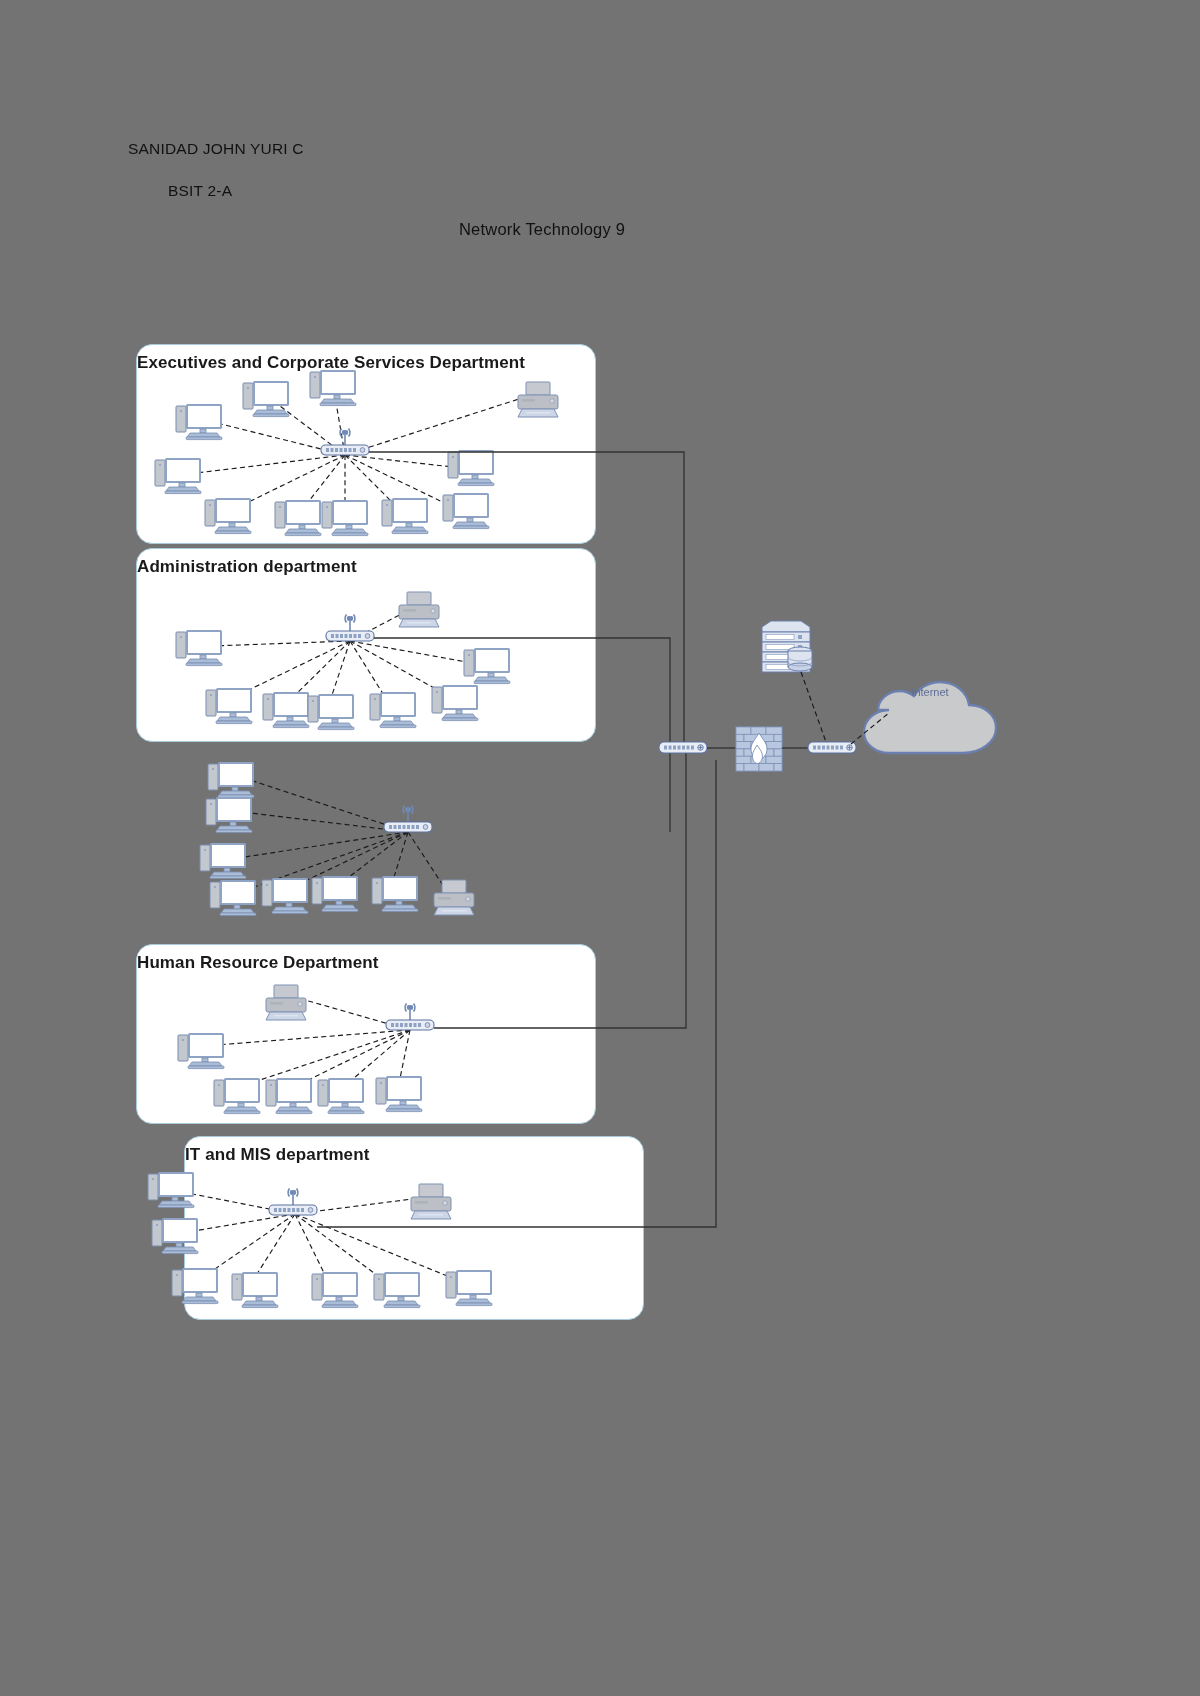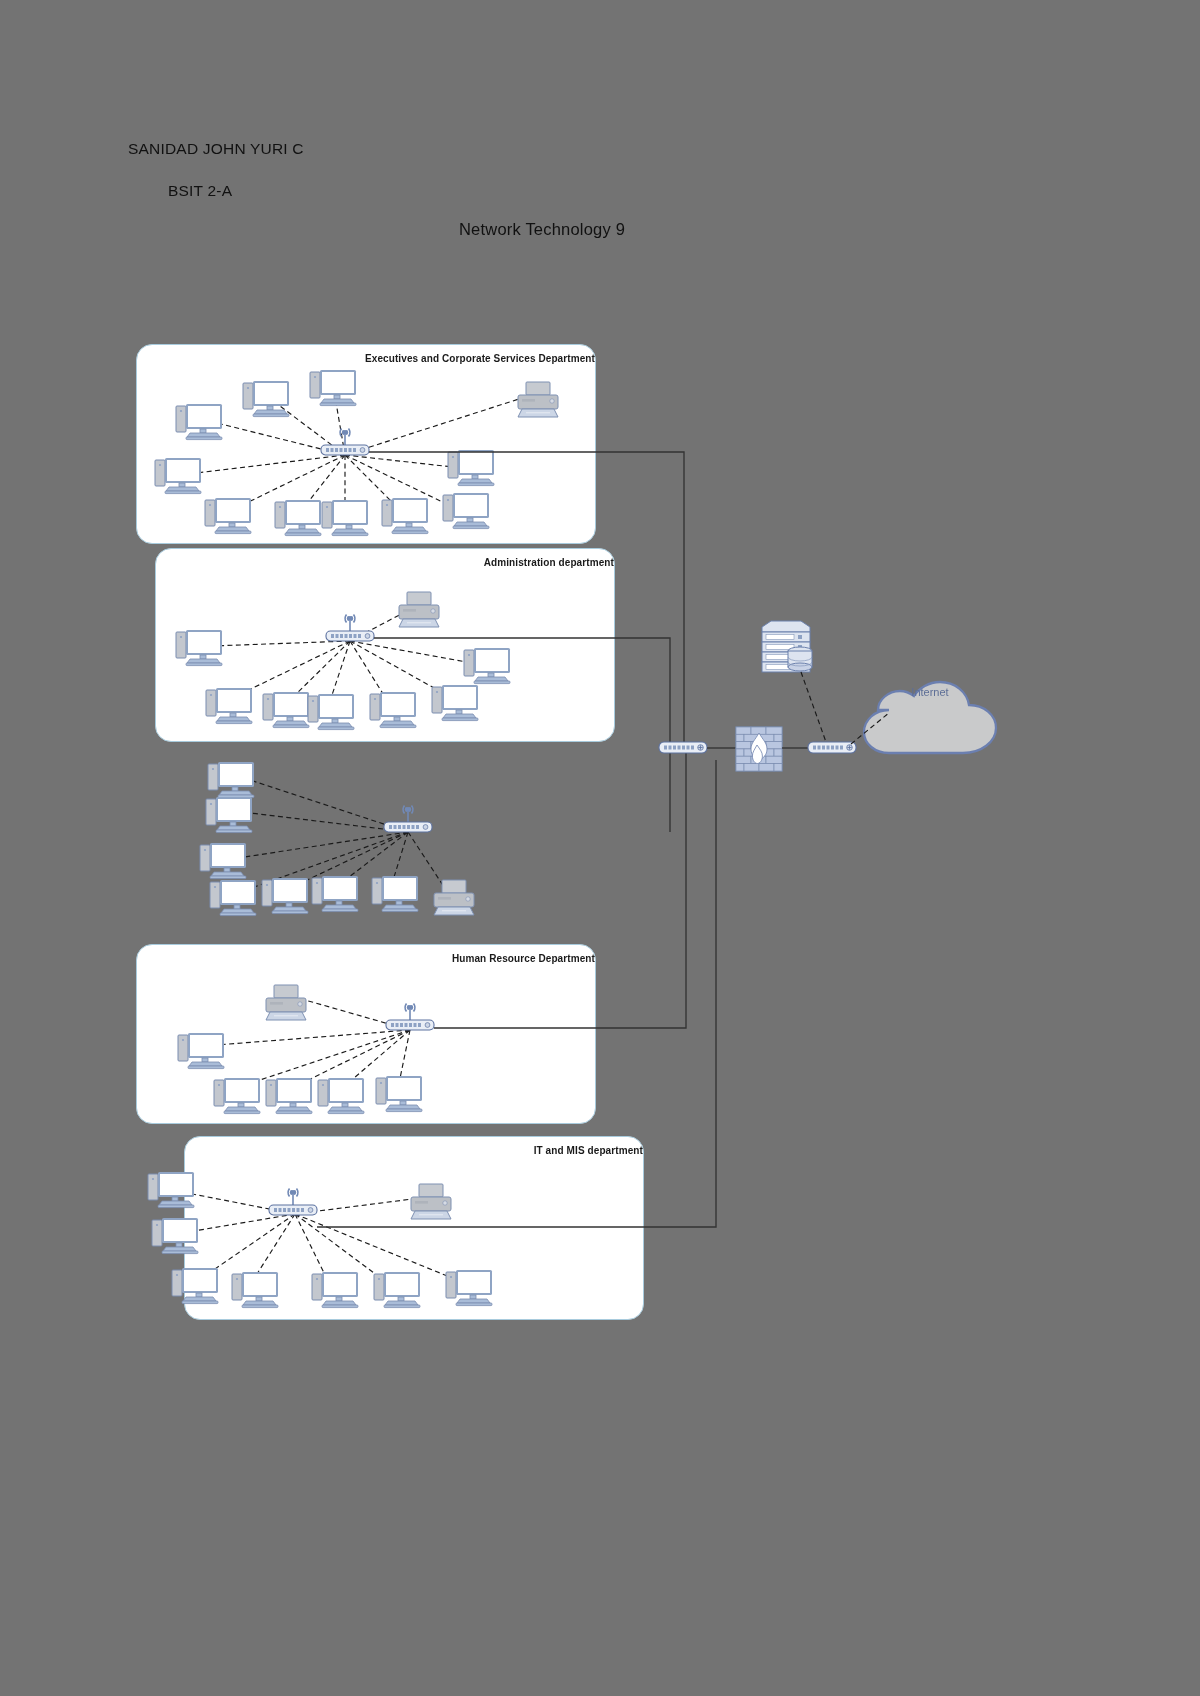--- a/index.html
+++ b/index.html
@@ -15,25 +15,25 @@
   #hdr-class{left:128px;top:182px;margin-left:40px;}
   #hdr-title{left:459px;top:220px;font-size:16.5px;}
 
   
   .dept{
     position:absolute;left:136px;width:460px;
     border:1.4px solid #a8cbdd;border-radius:16px;background:#fff;
     box-sizing:border-box;
   }
   .dept-title{
-    position:absolute;top:8px;left:0;right:0;text-align:right;
-    font-size:10px;font-weight:bold;color:#1a1a1a;letter-spacing:.1px;
+    position:absolute;top:8px;left:0;right:0;text-align:left;
+    font-size:17px;font-weight:bold;color:#1a1a1a;letter-spacing:.1px;
   }
   #dept0{top:344px;height:200px;}
-  #dept1{top:548px;height:194px;margin-left:19px;}
+  #dept1{top:548px;height:194px;}
   #dept2{top:748px;height:178px;}
   #dept3{top:944px;height:180px;}
   #dept4{top:1136px;height:184px;margin-left:48px;}
 
   
   svg.layer{position:absolute;left:0;top:0;width:1200px;height:1696px;overflow:visible;pointer-events:none;}
 
   
   .pc-case{fill:#c3c7ce;stroke:#7b8db0;stroke-width:1;}
   .pc-scr-o{fill:#8fa4c4;}

